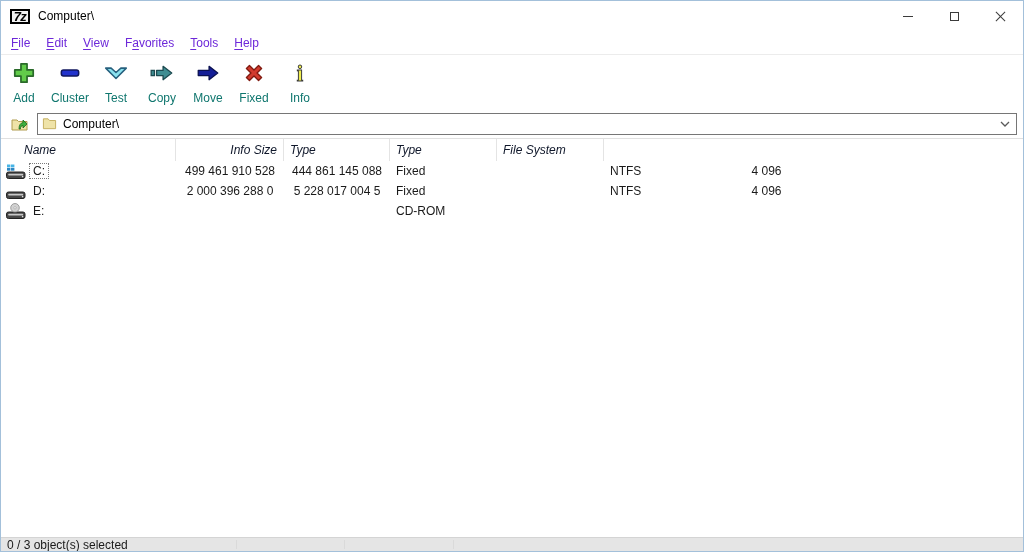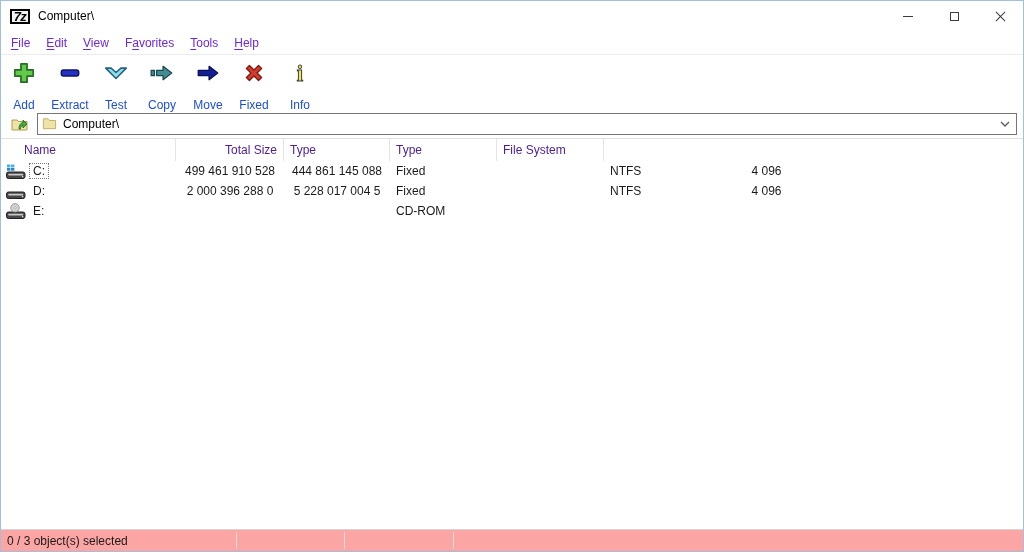--- a/index.html
+++ b/index.html
@@ -22,47 +22,47 @@
 
   
   .menubar { height:24px; display:flex; align-items:center; padding-left:2px; border-bottom:1px solid #ececec; flex:none; }
   .menu-item { padding:3px 8px; color:#6d28d9; cursor:default; }
   .mnemonic { text-decoration:underline; text-underline-offset:2px; }
 
   
   .toolbar { height:54px; display:flex; align-items:flex-start; padding-top:3px; flex:none; }
   .tool-btn { width:46px; display:flex; flex-direction:column; align-items:center; padding-top:2px; cursor:default; }
   .tool-btn svg { display:block; }
-  .tool-label { margin-top:12px; color:#1d4ed8; }
+  .tool-label { margin-top:5px; color:#0f766e; }
 
   
   .addressbar { height:30px; display:flex; align-items:center; padding:0 6px; border-bottom:1px solid #e0e0e0; flex:none; }
   .up-btn { width:26px; height:24px; display:flex; align-items:center; justify-content:center; margin-right:4px; flex:none; }
   .combobox { flex:1; height:22px; border:1px solid #767676; background:#fff; display:flex; align-items:center; padding-left:4px; }
   .cb-text { margin-left:6px; color:#000; }
   .cb-chevron { margin-left:auto; width:22px; display:flex; justify-content:center; align-items:center; align-self:stretch; }
 
   
   .list { flex:1; background:#fff; overflow:hidden; }
   .grid-row { display:grid; grid-template-columns:175px 108px 106px 107px 107px 110px 105px 1fr; align-items:center; }
   .lheader { height:22px; }
-  .hcell { height:100%; display:flex; align-items:center; padding:0 6px; border-right:1px solid #e4e4e4; color:#4c1d95; white-space:nowrap; overflow:hidden; }
+  .hcell { height:100%; display:flex; align-items:center; padding:0 6px; border-right:1px solid #e4e4e4; color:#0f172a; white-space:nowrap; overflow:hidden;font-style:italic; }
   .hcell.first { padding-left:23px; }
   .hcell.right { justify-content:flex-end; }
   .hcell.filler { border-right:none; }
   .lrow { height:20px; }
   .cell { padding:0 6px; white-space:nowrap; overflow:hidden; }
   .cell.right { text-align:center; }
   .name-cell { display:flex; align-items:center; padding:0 0 0 5px; }
   .drive-icon { width:20px; height:17px; margin-right:3px; flex:none; }
   .drive-label { padding:0 3px; border:1px dotted transparent; line-height:14px; }
   .row-focused .drive-label { border-color:#7a7a7a; }
 
   
-  .statusbar { height:22px; flex:none; border-top:1px solid #d4d4d4; background:#fca5a5; display:flex; align-items:center; padding-left:6px; position:relative; }
+  .statusbar { height:14px; flex:none; border-top:1px solid #d4d4d4; background:#e5e5e5; display:flex; align-items:center; padding-left:6px; position:relative; }
   .sdiv { position:absolute; top:2px; bottom:2px; width:1px; background:#dadada; }
 </style>
 </head>
 <body>
 
 <div class="window">
 
   <div class="titlebar">
     <div class="app-icon">7z</div>
     <div class="title-text">Computer\</div>
@@ -92,21 +92,21 @@
     <div class="tool-btn">
       <svg width="26" height="26" viewBox="0 0 24 24">
           <path d="M9.2 3.5h5.6v5.7h5.7v5.6h-5.7v5.7H9.2v-5.7H3.5V9.2h5.7z" fill="#62cc4a" stroke="#2a6a2a" stroke-width="1.6" stroke-linejoin="round"></path>
         </svg>
       <div class="tool-label">Add</div>
     </div>
     <div class="tool-btn">
       <svg width="26" height="26" viewBox="0 0 24 24">
           <rect x="4" y="9.2" width="16" height="5.6" rx="2" fill="#2233cc" stroke="#10175e" stroke-width="1.4"></rect>
         </svg>
-      <div class="tool-label">Extract</div>
+      <div class="tool-label">Cluster</div>
     </div>
     <div class="tool-btn">
       <svg width="26" height="26" viewBox="0 0 24 24">
           <path d="M2.5 7.5 L7.5 7.5 L12 11.5 L16.5 7.5 L21.5 7.5 L12 17 Z" fill="#8ae2ef" stroke="#27607e" stroke-width="1.4" stroke-linejoin="round"></path>
         </svg>
       <div class="tool-label">Test</div>
     </div>
     <div class="tool-btn">
       <svg width="26" height="26" viewBox="0 0 24 24">
           <rect x="2" y="9.6" width="3" height="4.8" fill="#3f8d92" stroke="#1c4a50" stroke-width="1.2"></rect>
@@ -150,21 +150,21 @@
         <svg width="10" height="6" viewBox="0 0 10 6">
             <polyline points="1,1 5,5 9,1" fill="none" stroke="#5a5a5a" stroke-width="1.3"></polyline>
           </svg>
       </span>
     </div>
   </div>
 
   <div class="list">
     <div class="grid-row lheader">
       <div class="hcell first">Name</div>
-      <div class="hcell right">Total Size</div>
+      <div class="hcell right">Info Size</div>
       <div class="hcell">Type</div>
       <div class="hcell">Type</div>
       <div class="hcell">File System</div>
       <div class="hcell filler"></div>
     </div>
 
     <div class="grid-row lrow row-focused">
       <div class="cell name-cell">
         <svg class="drive-icon" viewBox="0 0 20 17">
           <rect x="0.5" y="9" width="18.5" height="6.5" rx="2" fill="#474747" stroke="#232323"></rect>

